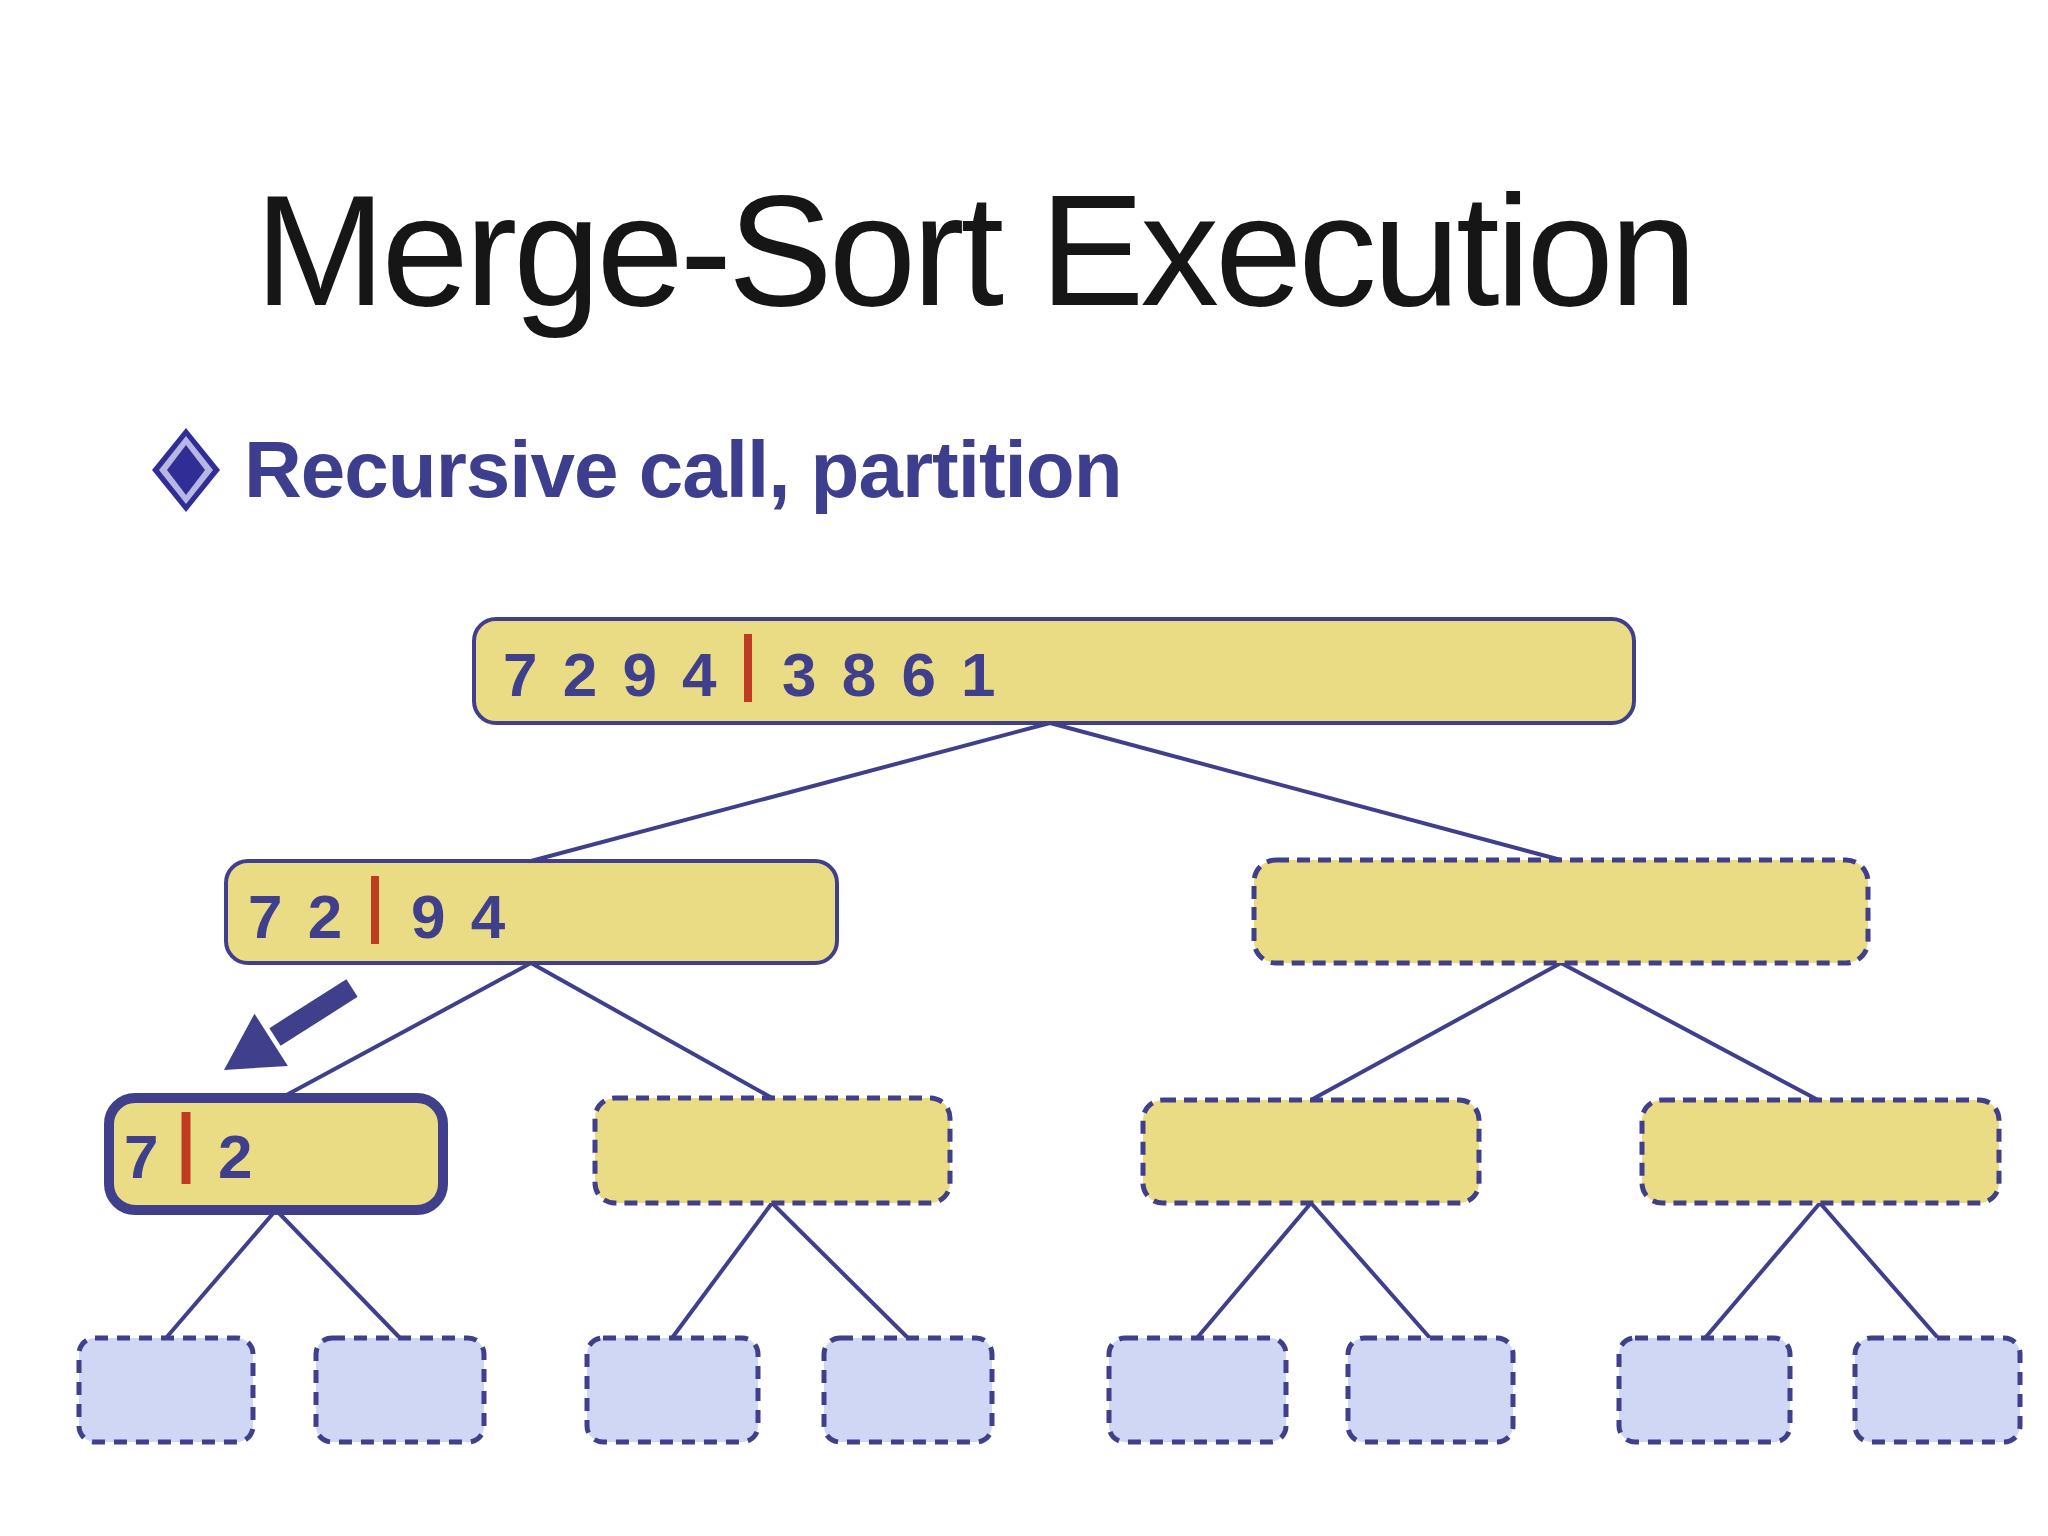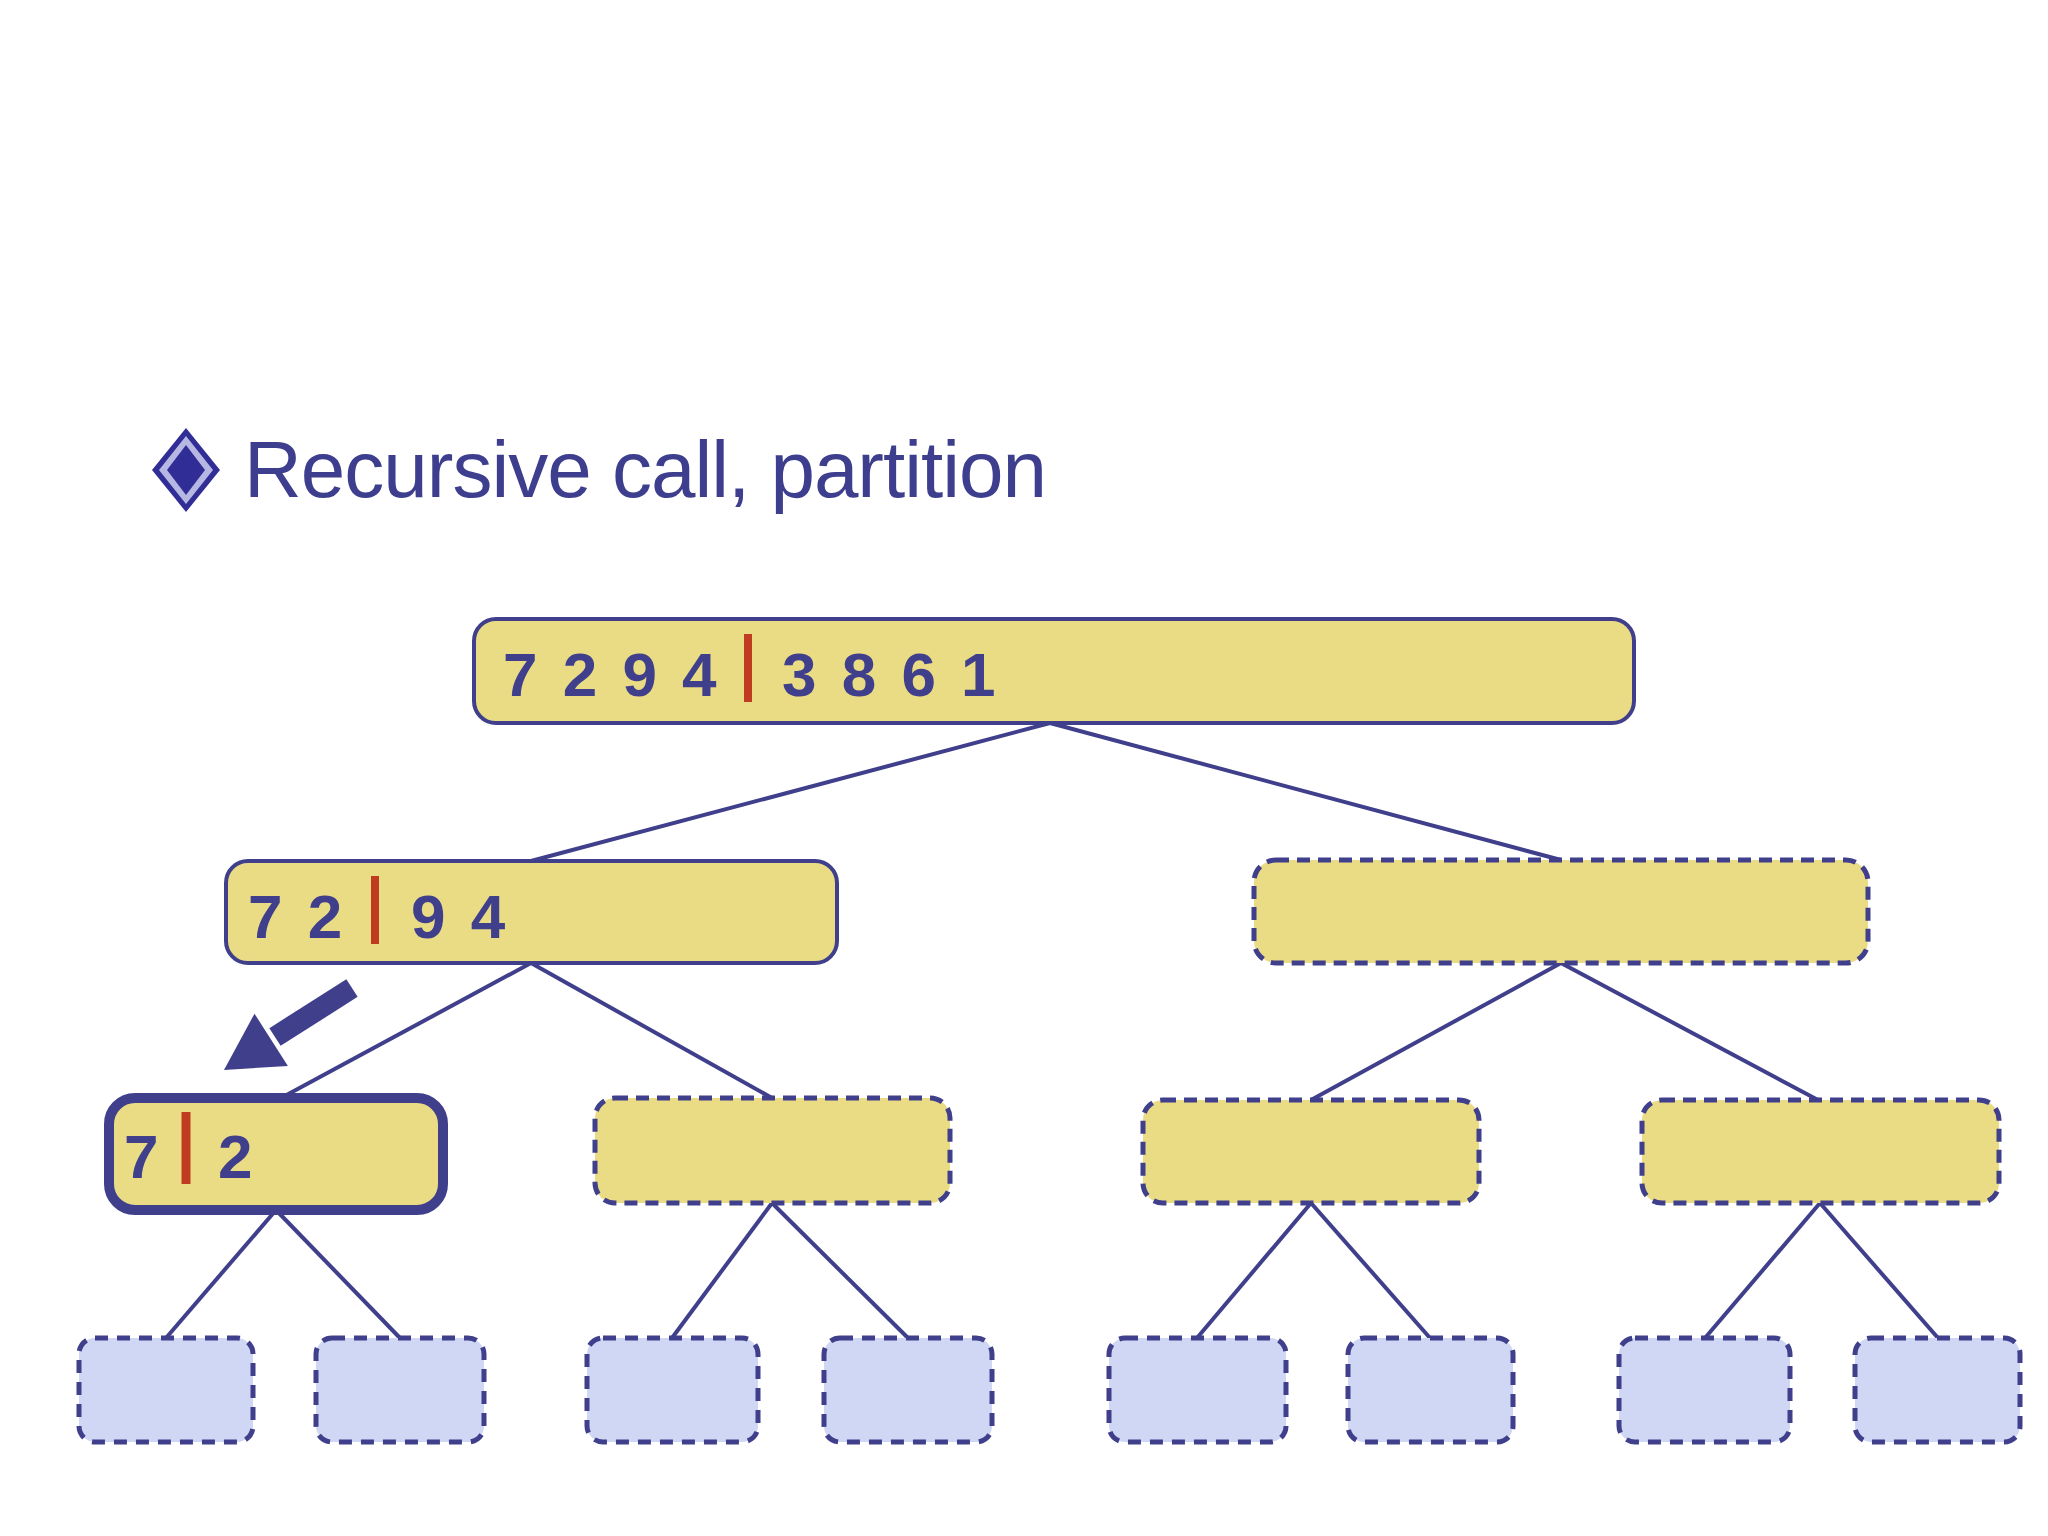--- a/index.html
+++ b/index.html
@@ -46,21 +46,21 @@
   }
   .diamond .d-outer, .diamond .d-mid, .diamond .d-core {
     position: absolute;
     clip-path: polygon(50% 0, 100% 50%, 50% 100%, 0 50%);
   }
   .diamond .d-outer { inset: 0; background: #312D96; }
   .diamond .d-mid   { inset: 8px 7px;  background: #B7B7E3; }
   .diamond .d-core  { inset: 17px 15px; background: #312D96; }
   .bullet-text {
     font-size: 80px;
-    font-weight: 400;
+    font-weight: 700;
     letter-spacing: -1px;
     color: #3E3E8E;
     white-space: nowrap;
     line-height: 1.1;
   }
   svg.tree {
     position: absolute;
     left: 0;
     top: 0;
   }
@@ -70,20 +70,21 @@
     font-weight: 600;
     letter-spacing: 4px;
     fill: #3F3F8C;
   }
 </style>
 </head>
 <body>
 
 <div class="slide">
 
+  <h1 class="page-title">Merge-Sort Execution</h1>
 
   <div class="bullet-row">
     <span class="diamond">
       <span class="d-outer"></span>
       <span class="d-mid"></span>
       <span class="d-core"></span>
     </span>
     <span class="bullet-text">Recursive call, partition</span>
   </div>
 

